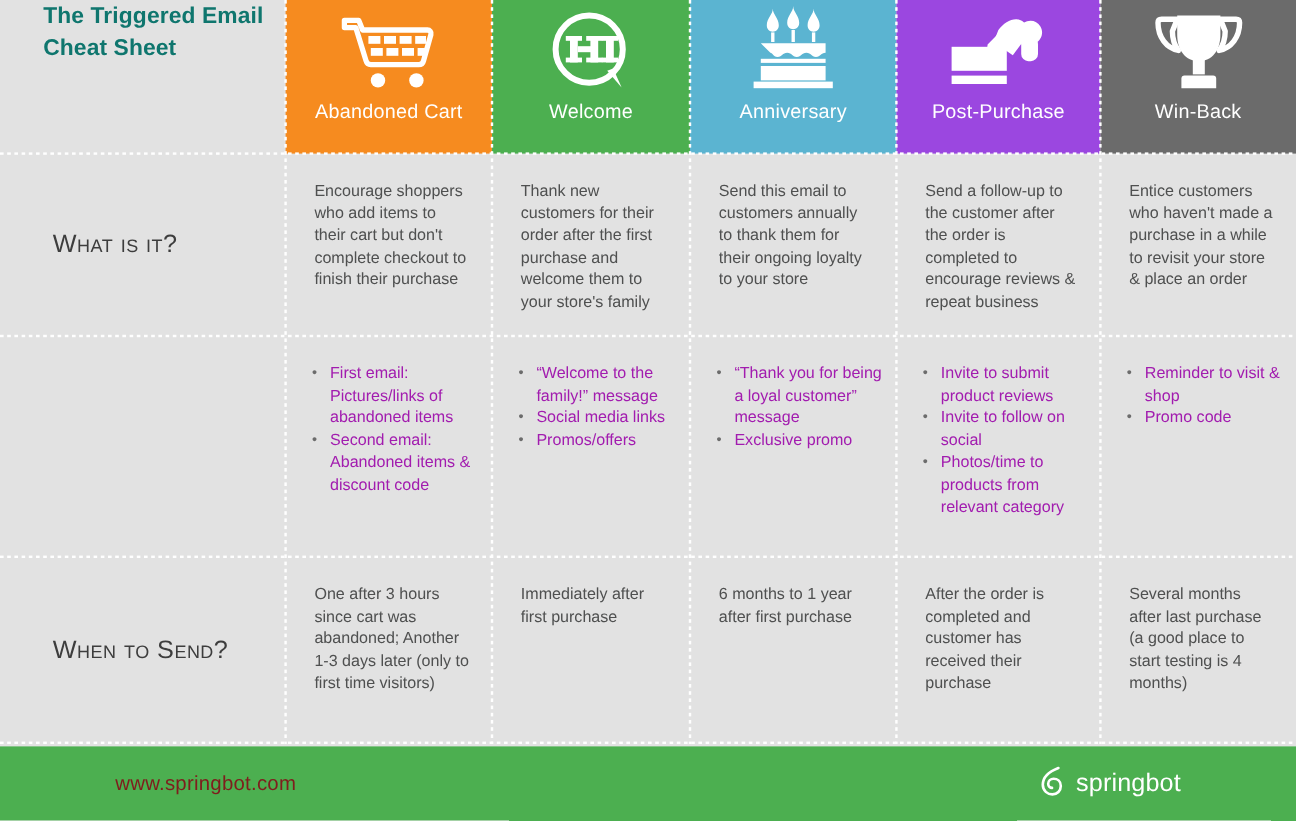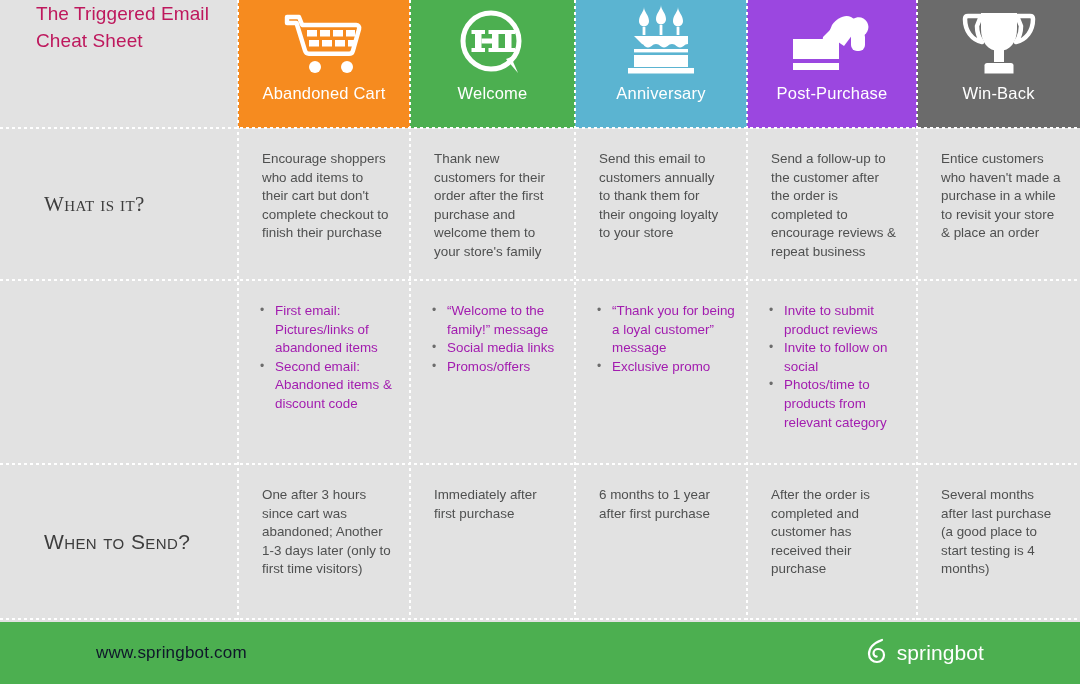--- a/index.html
+++ b/index.html
@@ -56,23 +56,23 @@
   .head-title-cell {
     display: flex;
     align-items: center;
     padding-left: 36px;
     height: 128px;
     box-sizing: border-box;
   }
   .sheet-title {
     font-size: 19px;
     line-height: 27px;
-    color: #be185d;
+    color: #0f766e;
     letter-spacing: 0.1px;
-    font-weight: 400;
+    font-weight: 700;
   }
 
   .head-icon {
     height: 88px;
     display: flex;
     align-items: center;
     justify-content: center;
   }
   .head-icon svg { display: block; }
 
@@ -170,21 +170,21 @@
     width: 1080px;
     height: 62px;
     background: #4caf50;
     display: flex;
     align-items: center;
     justify-content: space-between;
     padding: 0 96px 0 96px;
     box-sizing: border-box;
   }
   .footer-url {
-    color: #0f172a;
+    color: #7f1d1d;
     font-size: 17px;
     letter-spacing: 0.2px;
   }
   .footer-brand {
     display: flex;
     align-items: center;
     gap: 8px;
   }
   .footer-brand-name {
     color: #ffffff;
@@ -294,21 +294,21 @@
             <path d="M20 9 h-13 c-2 0 -3 1 -3 3 c0 12 7 21 17 23 c-3 -4 -5 -10 -5 -16z" fill="none" stroke="#ffffff" stroke-width="4.5" stroke-linejoin="round"></path>
             <path d="M56 9 h13 c2 0 3 1 3 3 c0 12 -7 21 -17 23 c3 -4 5 -10 5 -16z" fill="none" stroke="#ffffff" stroke-width="4.5" stroke-linejoin="round"></path>
             <rect x="33" y="43" width="10" height="12"></rect>
             <path d="M26 56 h24 c1.5 0 2.5 1 2.5 2.5 v8 h-29 v-8 c0 -1.5 1 -2.5 2.5 -2.5z"></path>
           </svg>
         </div>
         <div class="head-label">Win-Back</div>
       </div>
     </div>
 
-    <div class="cell row-1 row-label-cell" style="left:0px;width:238px;font-family:Liberation Serif, serif;">
+    <div class="cell row-1 row-label-cell" style="left:0px;width:238px;">
       <div class="row-label">What is it?</div>
     </div>
     <div class="cell row-1 body-text" style="left:410px;width:165px;">Thank new customers for their order after the first purchase and welcome them to your store's family</div>
     <div class="cell row-1 body-text" style="left:238px;width:172px;">Encourage shoppers who add items to their cart but don't complete checkout to finish their purchase</div>
     <div class="cell row-1 body-text" style="left:575px;width:172px;">Send this email to customers annually to thank them for their ongoing loyalty to your store</div>
     <div class="cell row-1 body-text" style="left:747px;width:170px;">Send a follow-up to the customer after the order is completed to encourage reviews &amp; repeat business</div>
     <div class="cell row-1 body-text" style="left:917px;width:163px;">Entice customers who haven't made a purchase in a while to revisit your store &amp; place an order</div>
 
     <ul class="cell row-2 bullets" style="left:238px;width:172px;">
         <li>First email: Pictures/links of abandoned items</li>
@@ -320,20 +320,24 @@
         <li>Promos/offers</li>
       </ul>
     <ul class="cell row-2 bullets" style="left:575px;width:172px;">
         <li>“Thank you for being a loyal customer” message</li>
         <li>Exclusive promo</li>
       </ul>
     <ul class="cell row-2 bullets" style="left:747px;width:170px;">
         <li>Invite to submit product reviews</li>
         <li>Invite to follow on social</li>
         <li>Photos/time to products from relevant category</li>
+      </ul>
+    <ul class="cell row-2 bullets" style="left:917px;width:163px;">
+        <li>Reminder to visit &amp; shop</li>
+        <li>Promo code</li>
       </ul>
 
     <div class="cell row-3 row-label-cell" style="left:0px;width:238px;">
       <div class="row-label">When to Send?</div>
     </div>
     <div class="cell row-3 body-text" style="left:238px;width:172px;">One after 3 hours since cart was abandoned; Another 1-3 days later (only to first time visitors)</div>
     <div class="cell row-3 body-text" style="left:410px;width:165px;">Immediately after first purchase</div>
     <div class="cell row-3 body-text" style="left:575px;width:172px;">6 months to 1 year after first purchase</div>
     <div class="cell row-3 body-text" style="left:747px;width:170px;">After the order is completed and customer has received their purchase</div>
     <div class="cell row-3 body-text" style="left:917px;width:163px;">Several months after last purchase (a good place to start testing is 4 months)</div>

